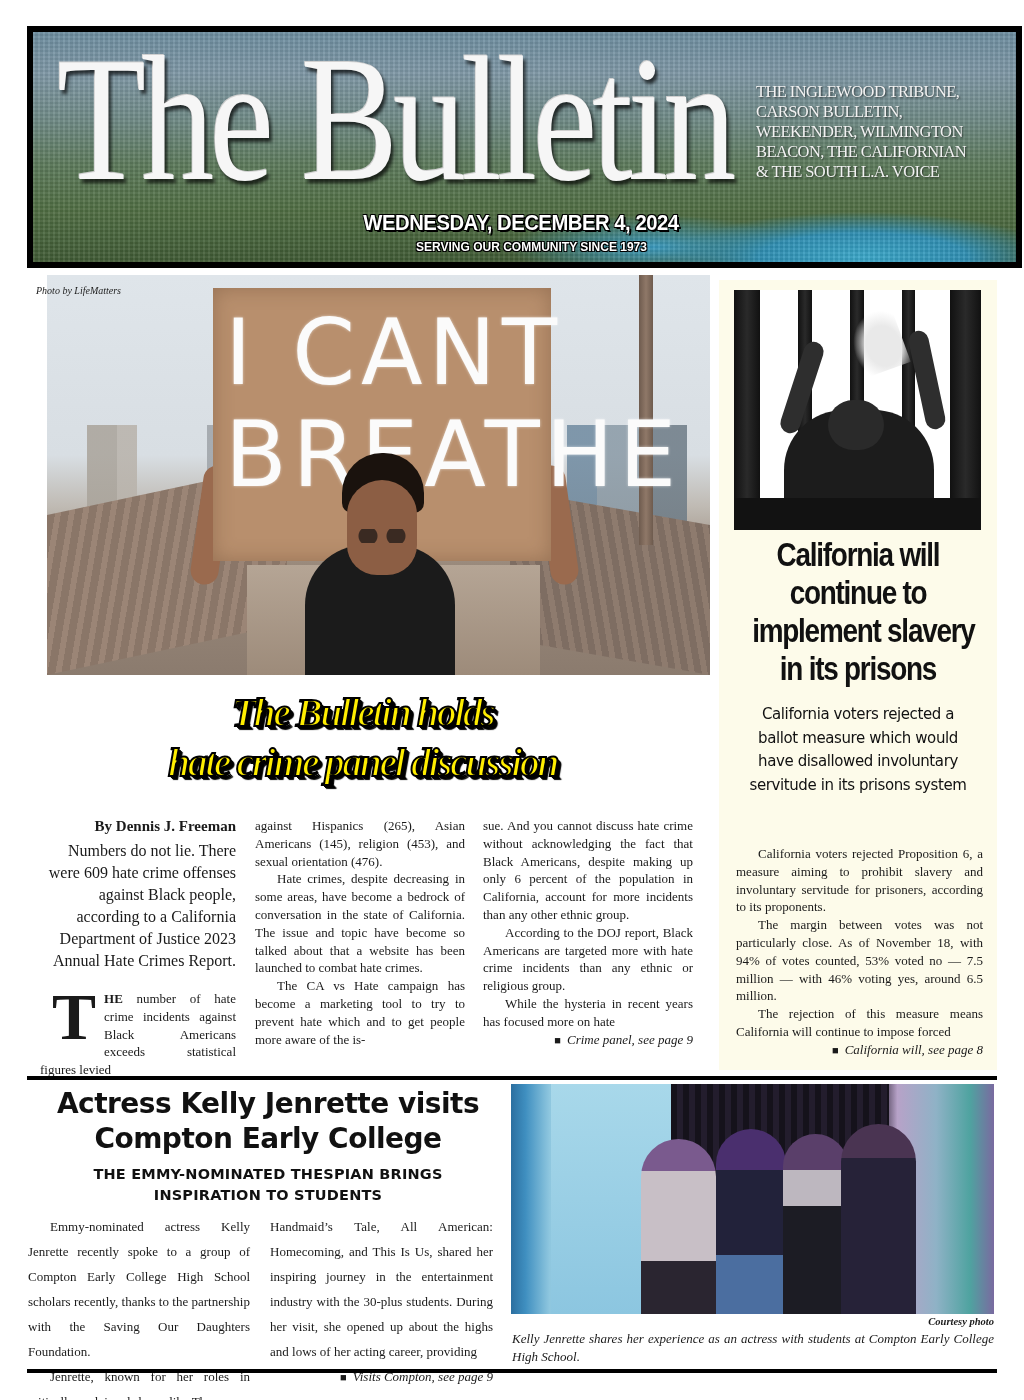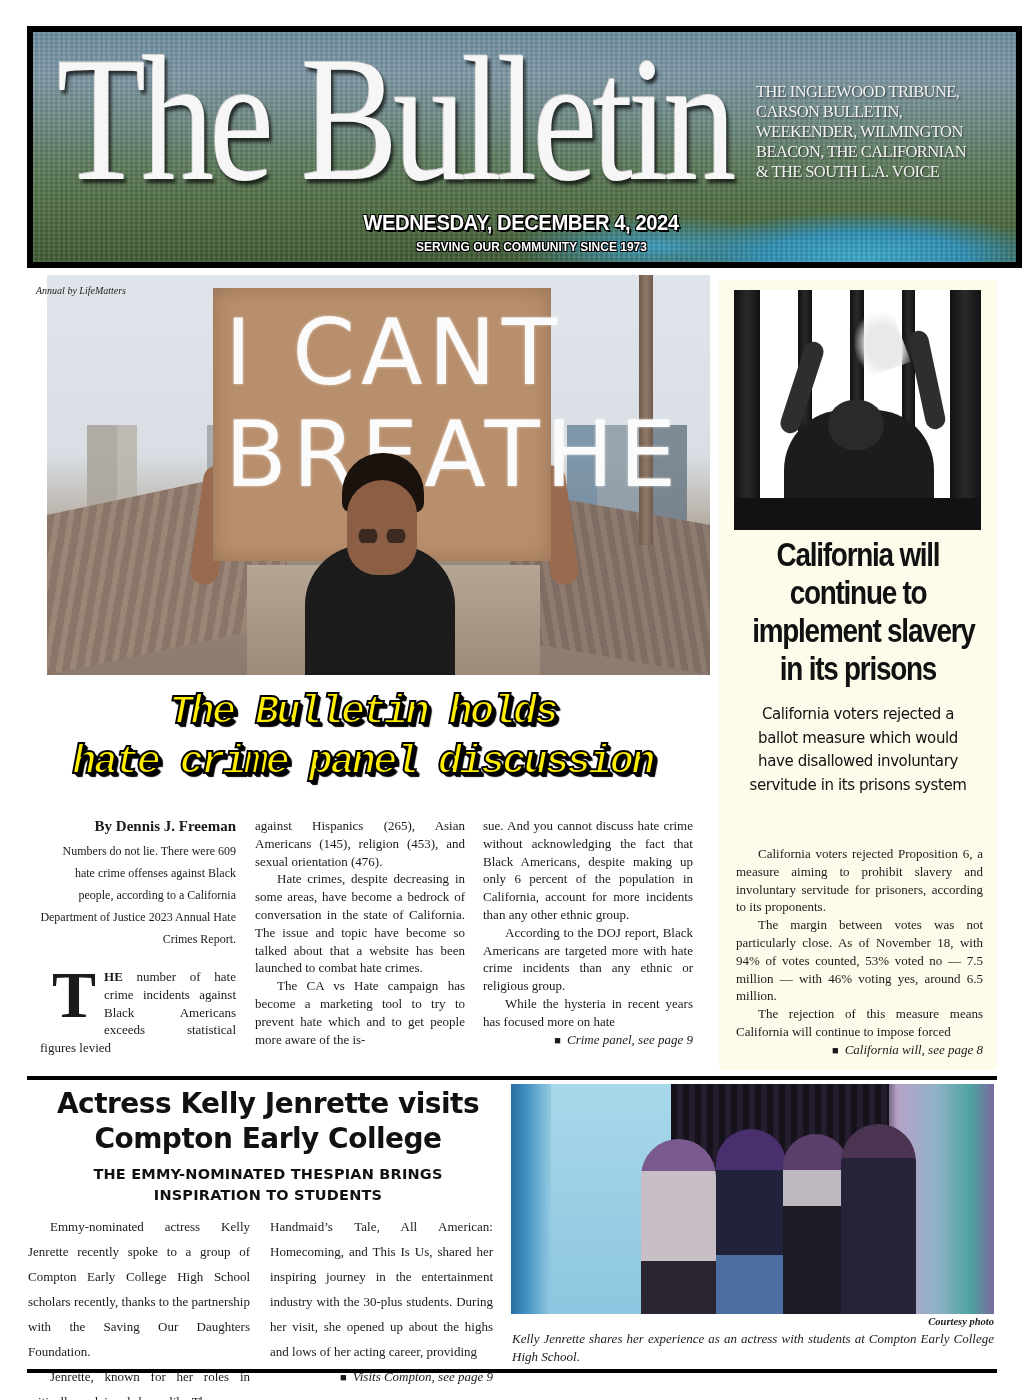--- a/index.html
+++ b/index.html
@@ -110,39 +110,39 @@
   .lead-photo .arm-l { position: absolute; left: 150px; top: 190px; width: 28px; height: 120px; background: #9a6a4e; border-radius: 14px; transform: rotate(8deg); }
   .lead-photo .arm-r { position: absolute; left: 497px; top: 190px; width: 28px; height: 120px; background: #9a6a4e; border-radius: 14px; transform: rotate(-8deg); }
   .lead-photo .lamp {
     position: absolute; left: 592px; top: 0; width: 14px; height: 270px;
     background: linear-gradient(90deg, #6e5b4e, #8f7868, #6e5b4e);
   }
 
   
   .lead-headline {
     position: absolute; left: 31px; top: 688px; width: 663px; text-align: center;
-    font-family: Liberation Mono, monospace; font-weight: bold; font-style: italic;
+    font-family: Liberation Serif, serif; font-weight: bold; font-style: italic;
     font-size: 40px; line-height: 50px; color: #ffee00; letter-spacing: -2.5px;
     -webkit-text-stroke: 2px #000;
     text-shadow: 3px 3px 0 #000, 2px 2px 0 #000, 4px 4px 1px #000;
   }
   .lead-headline div { white-space: nowrap; }
 
   
   .col {
     position: absolute; font-family: "Liberation Serif", serif; font-size: 13px; line-height: 17.8px;
     text-align: justify; hyphens: manual; color: #1a1a1a;
   }
   .col p { text-indent: 22px; }
   .col p.noindent { text-indent: 0; }
   .col1 { left: 40px; top: 816px; width: 196px; }
   .col2 { left: 255px; top: 817px; width: 210px; }
   .col3 { left: 483px; top: 817px; width: 210px; }
   .byline-lead { text-align: right; font-weight: bold; font-size: 15px; line-height: 20px; margin-bottom: 4px; }
-  .deck-lead { text-align: right; font-size: 12px; line-height: 22px; margin-bottom: 18px; }
+  .deck-lead { text-align: right; font-size: 16px; line-height: 22px; margin-bottom: 18px; }
   .dropcap-wrap { position: relative; }
   .dropcap {
     float: left; font-size: 66px; line-height: 50px; font-weight: bold; margin: 2px 8px 0 12px; height: 52px;
   }
   .jump { text-align: right; font-style: italic; text-indent: 0 !important; }
   .jump .sq { font-style: normal; font-size: 11px; margin-right: 6px; }
 
   
   .sidebar {
     position: absolute; left: 719px; top: 280px; width: 278px; height: 790px;
@@ -267,21 +267,21 @@
   <div class="arm-r"></div>
   <div class="sign">
     <div class="sign-text">I CANT
 BREATHE</div>
   </div>
   <div class="person"></div>
   <div class="hair"></div>
   <div class="head"></div>
   <div class="glasses"></div>
 </figure>
-<div class="photo-credit-lead">Annual by LifeMatters</div>
+<div class="photo-credit-lead">Photo by LifeMatters</div>
 
 <h1 class="lead-headline">
   <div>The Bulletin holds</div>
   <div>hate crime panel discussion</div>
 </h1>
 
 <article>
   <div class="col col1">
     <div class="byline-lead">By Dennis J. Freeman</div>
     <div class="deck-lead">Numbers do not lie. There were 609 hate crime offenses against Black people, according to a California Department of Justice 2023 Annual Hate Crimes Report.</div>

